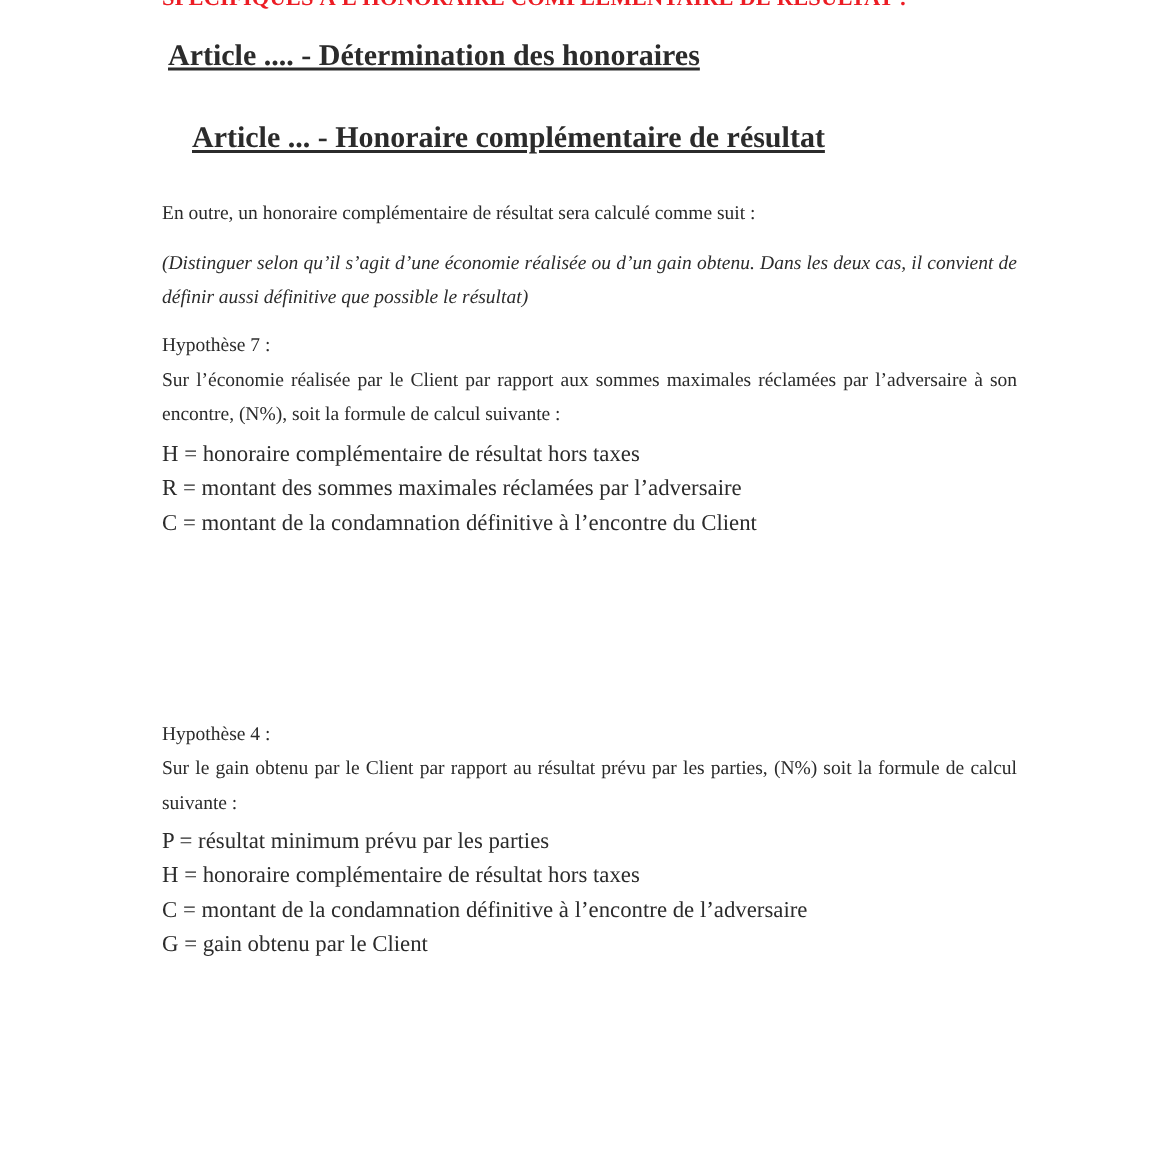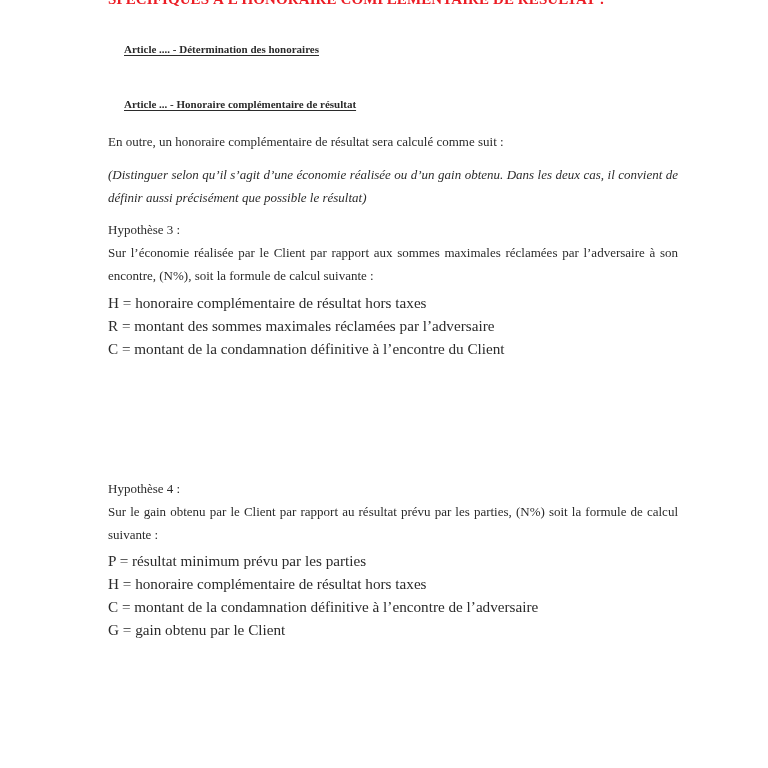--- a/index.html
+++ b/index.html
@@ -32,24 +32,24 @@
     white-space: nowrap;
     margin: 0;
     position: absolute;
     left: 108px;
     top: -9px;
     width: 600px;
     overflow: hidden;
   }
 
   h2.heading {
-    font-size: 11px;
+    font-size: 20px;
     font-weight: bold;
     line-height: 19px;
-    margin: 16px;
+    margin: 4px;
     padding: 0;
     display: block;
   }
   h2.heading span.u {
     text-decoration: underline;
     text-underline-offset: 2px;
   }
 
   p.para {
     font-size: 13px;
@@ -88,34 +88,34 @@
 <body>
 
 <div class="page">
 
   <div class="redline">SPÉCIFIQUES À L’HONORAIRE COMPLÉMENTAIRE DE RÉSULTAT :</div>
 
   <div class="blk" style="left:108px; top:24px;">
     <h2 class="heading"><span class="u">Article .... - Détermination des honoraires</span></h2>
   </div>
 
-  <div class="blk" style="left:108px; top:79px;">
+  <div class="blk" style="left:124px; top:79px;">
     <h2 class="heading"><span class="u">Article ... - Honoraire complémentaire de résultat</span></h2>
   </div>
 
   <div class="blk" style="left:108px; top:131px;">
     <p class="para nojust">En outre, un honoraire complémentaire de résultat sera calculé comme suit :</p>
   </div>
 
   <div class="blk" style="left:108px; top:164px;">
-    <p class="para italic">(Distinguer selon qu’il s’agit d’une économie réalisée ou d’un gain obtenu. Dans les deux cas, il convient de définir aussi précisément que possible le résultat)</p>
+    <p class="para italic">(Distinguer selon qu’il s’agit d’une économie réalisée ou d’un gain obtenu. Dans les deux cas, il convient de définir aussi définitive que possible le résultat)</p>
   </div>
 
   <div class="blk" style="left:108px; top:219px;">
-    <p class="para nojust">Hypothèse 3 :</p>
+    <p class="para nojust">Hypothèse 7 :</p>
   </div>
 
   <div class="blk" style="left:108px; top:242px;">
     <p class="para">Sur l’économie réalisée par le Client par rapport aux sommes maximales réclamées par l’adversaire à son encontre, (N%), soit la formule de calcul suivante :</p>
   </div>
 
   <div class="blk" style="left:108px; top:291px;">
     <p class="defline">H = honoraire complémentaire de résultat hors taxes</p>
     <p class="defline">R = montant des sommes maximales réclamées par l’adversaire</p>
     <p class="defline">C = montant de la condamnation définitive à l’encontre du Client</p>

